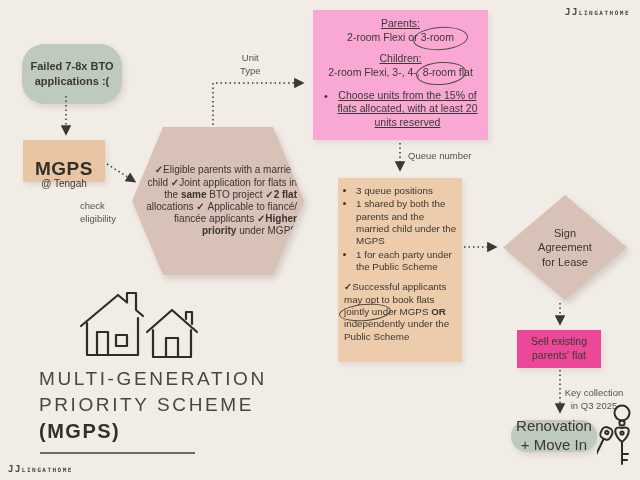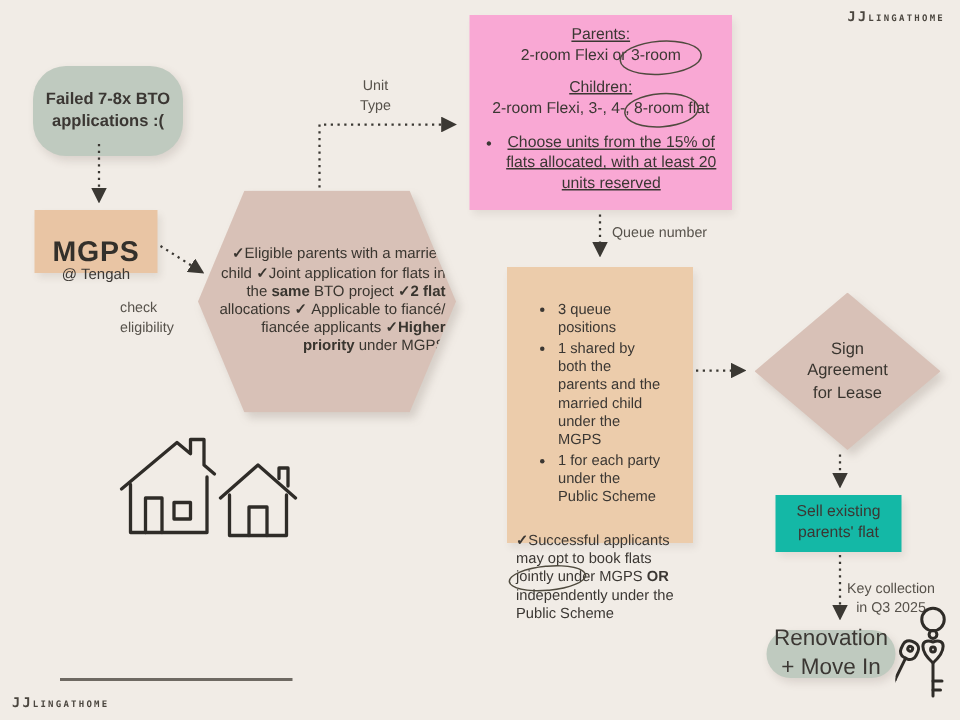--- a/index.html
+++ b/index.html
@@ -44,40 +44,40 @@
   .uhead { text-decoration:underline; }
   .ugap { height:8px; }
   .ubullet { display:flex; margin-top:9px; padding:0 6px; }
   .ubullet .dot { width:14px; font-size:11px; }
   .ubullet .btxt { flex:1; text-align:center;text-decoration:underline; }
 
   
   .qbox { left:338px; top:178px; width:124px; height:184px; background:#ecccab; font-size:9.8px;
           line-height:1.26; padding:7px 5px 0 4px; box-sizing:border-box; text-align:left;
           box-shadow:2px 3px 5px rgba(90,70,60,.10); }
-  .qbox ul { margin:16px; padding-left:14px; }
+  .qbox ul { margin:0; padding-left:14px; }
   .qbox li { margin-bottom:1px; }
   .q-note { margin:8px 0 0 2px; }
 
   
   .circled { position:relative; display:inline-block; }
   .circled::after { content:""; position:absolute; border:1.5px solid #4f4a3e; border-radius:50%;
                     left:-6px; right:-9px; top:-3px; bottom:-4px; transform:rotate(-4deg); }
   .c-parents::after { left:-8px; right:-14px; top:-4px; bottom:-5px; }
   .c-children::after { left:-7px; right:-10px; top:-4px; bottom:-5px; }
   .c-jointly::after { left:-5px; right:-22px; top:-2px; bottom:-3px; transform:rotate(-5deg); }
 
   
   .dia-wrap { left:503px; top:195px; width:124px; height:105px; filter:drop-shadow(3px 4px 3px rgba(90,70,60,.18)); }
   .dia { width:100%; height:100%; background:#d8c1b7; clip-path:polygon(50% 0,100% 50%,50% 100%,0 50%);
          display:flex; align-items:center; justify-content:center; text-align:center;
          font-size:11px; line-height:1.3; color:#39352f; }
 
   
-  .sell { left:517px; top:330px; width:84px; height:38px; background:#14b8a6; display:flex; align-items:center;
+  .sell { left:517px; top:330px; width:84px; height:38px; background:#ec4899; display:flex; align-items:center;
           justify-content:center; text-align:center; font-size:10.5px; line-height:1.3;
           box-shadow:2px 3px 5px rgba(90,70,60,.10); }
 
   
   .title { left:39px; top:366px; }
   .t1 { font-size:19px; letter-spacing:2.6px; line-height:26px; color:#494540; }
   .t3 { font-size:20px; font-weight:bold; letter-spacing:1.5px; line-height:27px; color:#33302a; }
   .underline { left:40px; top:452px; width:155px; height:1.5px; background:#6e6962; }
 
   .overlay { left:0; top:0; pointer-events:none; z-index:6; }
@@ -176,20 +176,25 @@
     </g>
     <g transform="translate(12,26) rotate(26)">
       <rect x="-5.5" y="0" width="11" height="12" rx="4.5"></rect>
       <circle cx="0" cy="5" r="1.6"></circle>
       <path d="M0 12 L0 36"></path>
         <path d="M0 28 L-6 28"></path>
         <path d="M0 33 L-5 33"></path>
     </g>
   </svg>
 
+  <div class="abs title">
+    <div class="t1">MULTI-GENERATION</div>
+    <div class="t1">PRIORITY SCHEME</div>
+    <div class="t3">(MGPS)</div>
+  </div>
   <div class="abs underline"></div>
 
   <svg class="abs overlay" width="640" height="480" viewBox="0 0 640 480">
     <defs>
       <marker id="ah" viewBox="0 0 8 8" refX="6" refY="4" markerWidth="7" markerHeight="7" orient="auto">
         <path d="M0 0 L8 4 L0 8 Z" fill="#3b3833"></path>
       </marker>
     </defs>
     <g fill="none" stroke="#3b3833" stroke-width="1.5" stroke-dasharray="1.5 3">
       <path d="M66 96 L66 133" marker-end="url(#ah)"></path>

